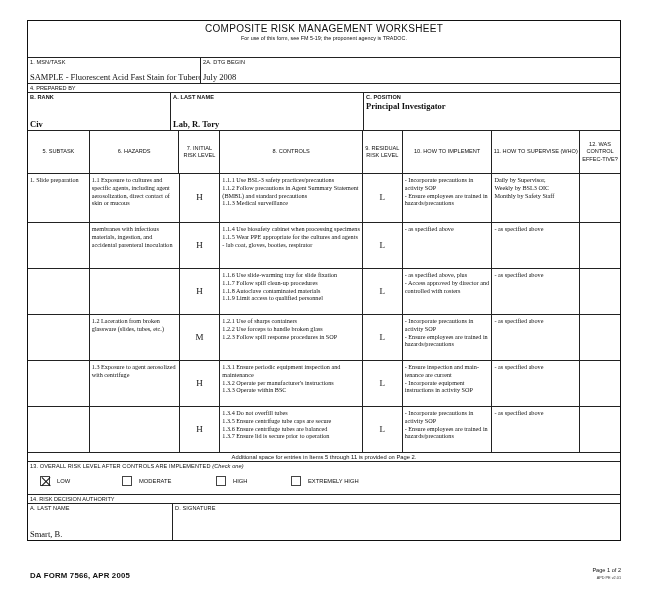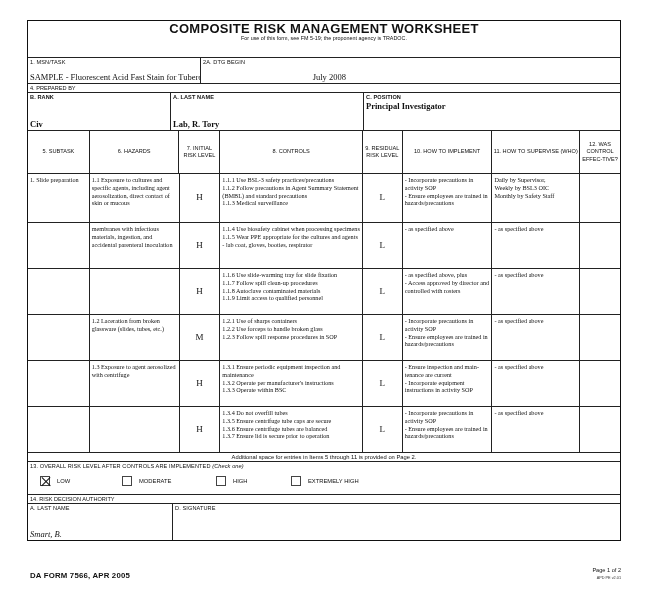--- a/index.html
+++ b/index.html
@@ -7,25 +7,25 @@
   body { position: relative; font-family: "Liberation Sans", sans-serif; color: #111; }
 
   .form { position: absolute; left: 27px; top: 20px; width: 594px; border: 1.5px solid #111; }
   .row { display: flex; width: 100%; border-bottom: 1px solid #222; }
   .row:last-child { border-bottom: none; }
   .cell { border-right: 1px solid #222; position: relative; overflow: hidden; }
   .cell:last-child { border-right: none; }
 
   .lbl { font-family: "Liberation Sans", sans-serif; font-size: 5.6px; text-transform: uppercase; letter-spacing: 0.1px; padding: 1px 2px 0 2px; line-height: 7px; color: #111; }
   .val { font-family: "Liberation Serif", serif; font-size: 8.5px; padding: 0 2px; line-height: 10px; color: #111; }
-  .val.center { text-align: right; }
+  .val.center { text-align: left; }
 
   
   .title-row { height: 37px; flex-direction: column; align-items: center; justify-content: flex-start; padding-top: 3px; }
-  .title { font-size: 13px; font-weight: bold; letter-spacing: 0.3px; line-height: 10px; }
+  .title { font-size: 10px; font-weight: normal; letter-spacing: 0.3px; line-height: 10px; }
   .subtitle { font-size: 5.4px; line-height: 8px; }
 
   .r1 { height: 26px; }
   .r1 .cell { display: flex; flex-direction: column; justify-content: space-between; padding-bottom: 1px; }
 
   .section-hdr { height: 9px; font-size: 5.6px; text-transform: uppercase; padding: 1px 2px; line-height: 7px; }
 
   .r4 { height: 38px; }
   .r4 .cell { display: flex; flex-direction: column; font-weight: bold; }
   .r4 .cell .val.bottom { margin-top: auto; padding-bottom: 1px; }
@@ -49,21 +49,21 @@
   .checks { display: flex; align-items: center; height: 22px; padding-left: 12px; }
   .chk { display: flex; align-items: center; margin-right: 0; }
   .box { width: 10px; height: 10px; border: 0.8px solid #444; position: relative; margin-right: 7px; }
   .box.x::before, .box.x::after { content: ""; position: absolute; left: -1px; top: 4px; width: 12px; height: 1.3px; background: #111; }
   .box.x::before { transform: rotate(45deg); }
   .box.x::after { transform: rotate(-45deg); }
   .chk-lbl { font-size: 5.8px; text-transform: uppercase; }
 
   .r14 { height: 36px; }
   .r14 .cell { display: flex; flex-direction: column; }
-  .r14 .cell .val.bottom { margin-top: auto; padding-bottom: 1px; font-style: italic; }
+  .r14 .cell .val.bottom { margin-top: auto; padding-bottom: 1px; }
 
   .footer-left { position: absolute; left: 30px; top: 571px; font-size: 7.8px; font-weight: bold; letter-spacing: 0.2px; }
   .footer-right { position: absolute; right: 29px; top: 567px; font-size: 5.6px; text-align: right; }
   .footer-right .ver { font-size: 3.8px; margin-top: 3px; color: #333; }
 </style>
 </head>
 <body>
 
 <div class="form">
 

